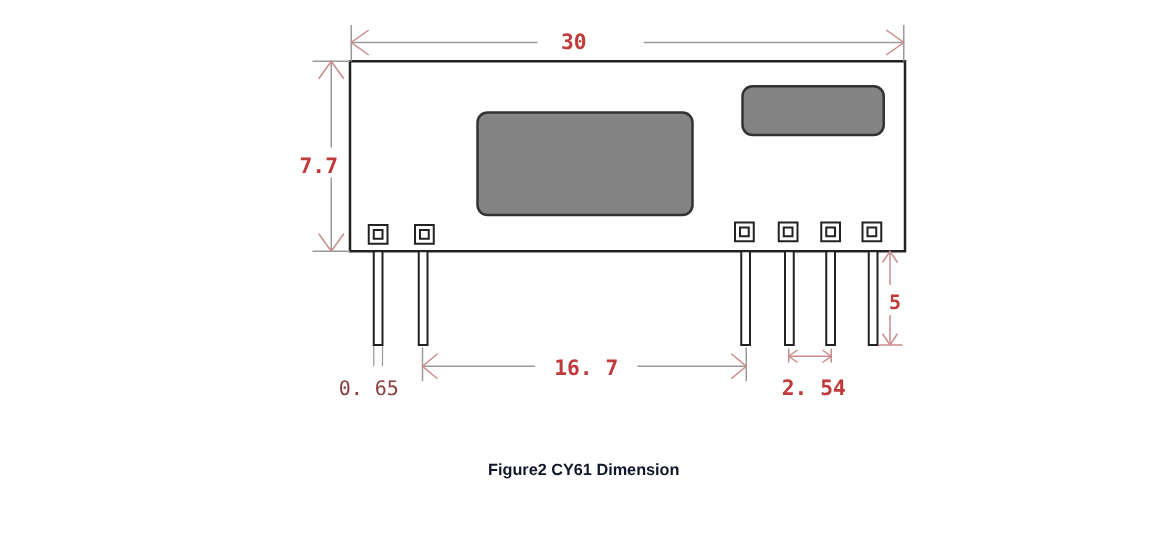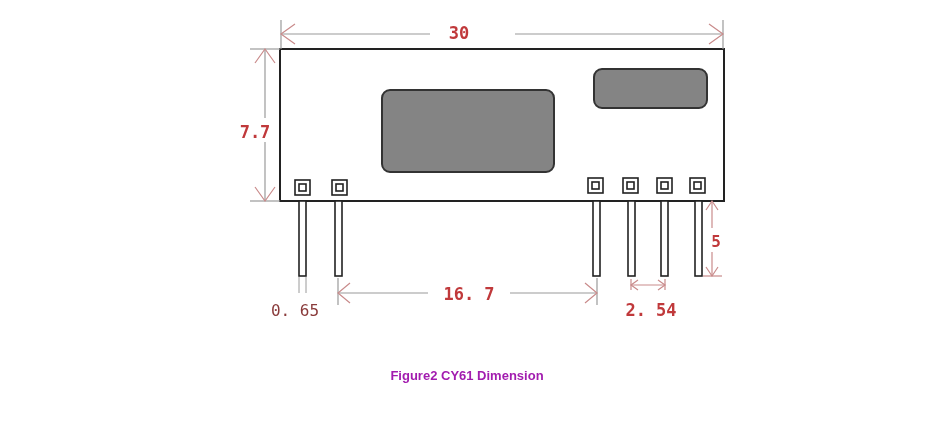--- a/index.html
+++ b/index.html
@@ -1,21 +1,21 @@
 <!DOCTYPE html>
 <html><head>
   <meta charset="utf-8">
   <style>
     html, body { margin: 0; padding: 0; background: #ffffff; }
     body { width: 934px; height: 446px; position: relative; overflow: hidden; }
     #diagram { position: absolute; left: 0; top: 0; }
     .dim-label { font-family: "DejaVu Sans Mono", monospace; font-weight: bold; fill: #c0393b; }
     .caption {
       position: absolute; left: 0; width: 934px; top: 368px; text-align: center;
-      font-family: "Liberation Sans", sans-serif; font-weight: bold; font-size: 13px; color: #a21caf;
+      font-family: "Liberation Sans", sans-serif; font-weight: bold; font-size: 13px; color: #0f172a;
     }
   </style>
 </head>
 <body>
 
 <svg id="diagram" width="934" height="446" viewBox="0 0 934 446" xmlns="http://www.w3.org/2000/svg">
 
   <rect x="280" y="49" width="444" height="152" fill="#ffffff" stroke="#222" stroke-width="2"></rect>
 
   <rect x="382" y="90" width="172" height="82" rx="8" ry="8" fill="#848484" stroke="#333" stroke-width="2"></rect>

